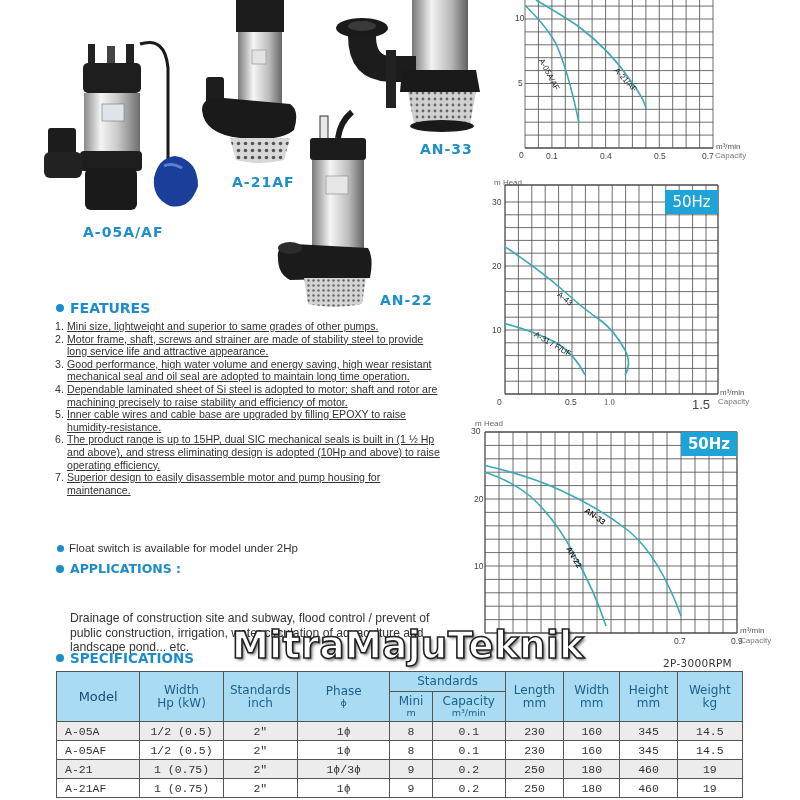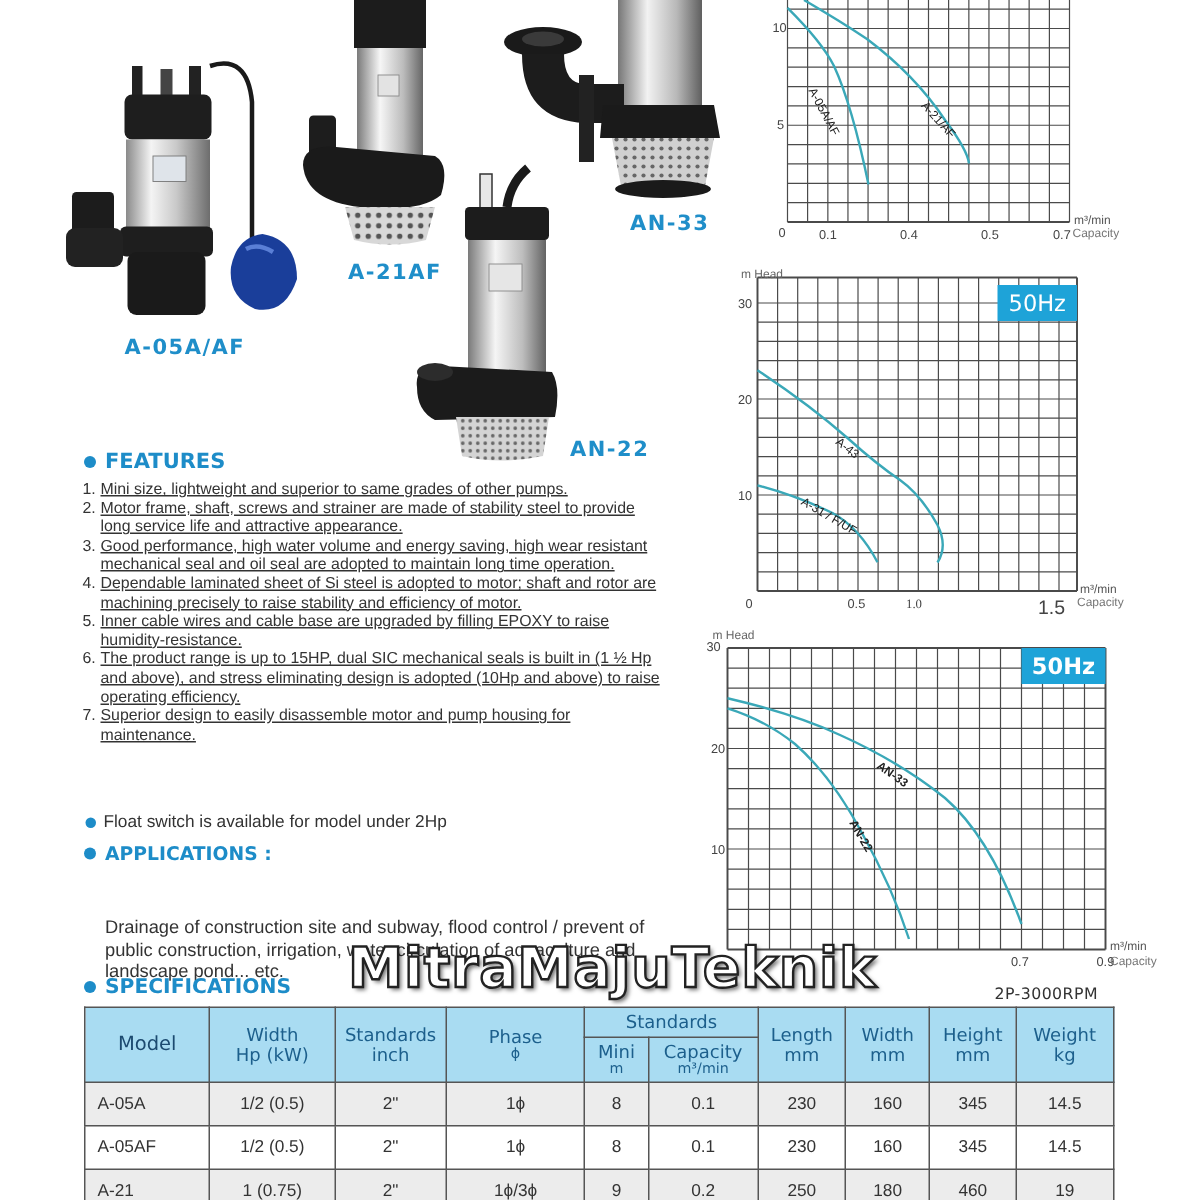--- a/index.html
+++ b/index.html
@@ -68,21 +68,21 @@
     position: absolute; left: 56px; top: 671px; width: 687px;
     border-collapse: collapse; font-size: 11.5px; table-layout: fixed;
   }
   .spec-table th, .spec-table td { border: 1px solid #555; text-align: center; }
   .spec-table thead th {
     background: #a9dcf2; color: #1c5f8c; font-family: "DejaVu Sans", sans-serif;
     font-weight: normal; line-height: 13px; font-size: 12px;
   }
   .spec-table thead th.model-h { font-weight: normal; color: #1c4a70; font-size: 13px; }
   .spec-table thead .unit { font-size: 9.5px; display: block; line-height: 10px; }
-  .spec-table tbody td { height: 29px; color: #333; }
+  .spec-table tbody td { height: 19px; color: #333; font-family: Liberation Mono, monospace; }
   .spec-table tbody tr:nth-child(odd) td { background: #ececec; }
   .spec-table tbody tr:nth-child(even) td { background: #ffffff; }
   .spec-table td.model { text-align: left; padding-left: 8px; }
 </style>
 </head>
 <body>
 
 <div class="product" style="left:40px; top:38px; width:160px; height:180px;">
   <svg width="160" height="180" viewBox="0 0 160 180">
     <defs>

